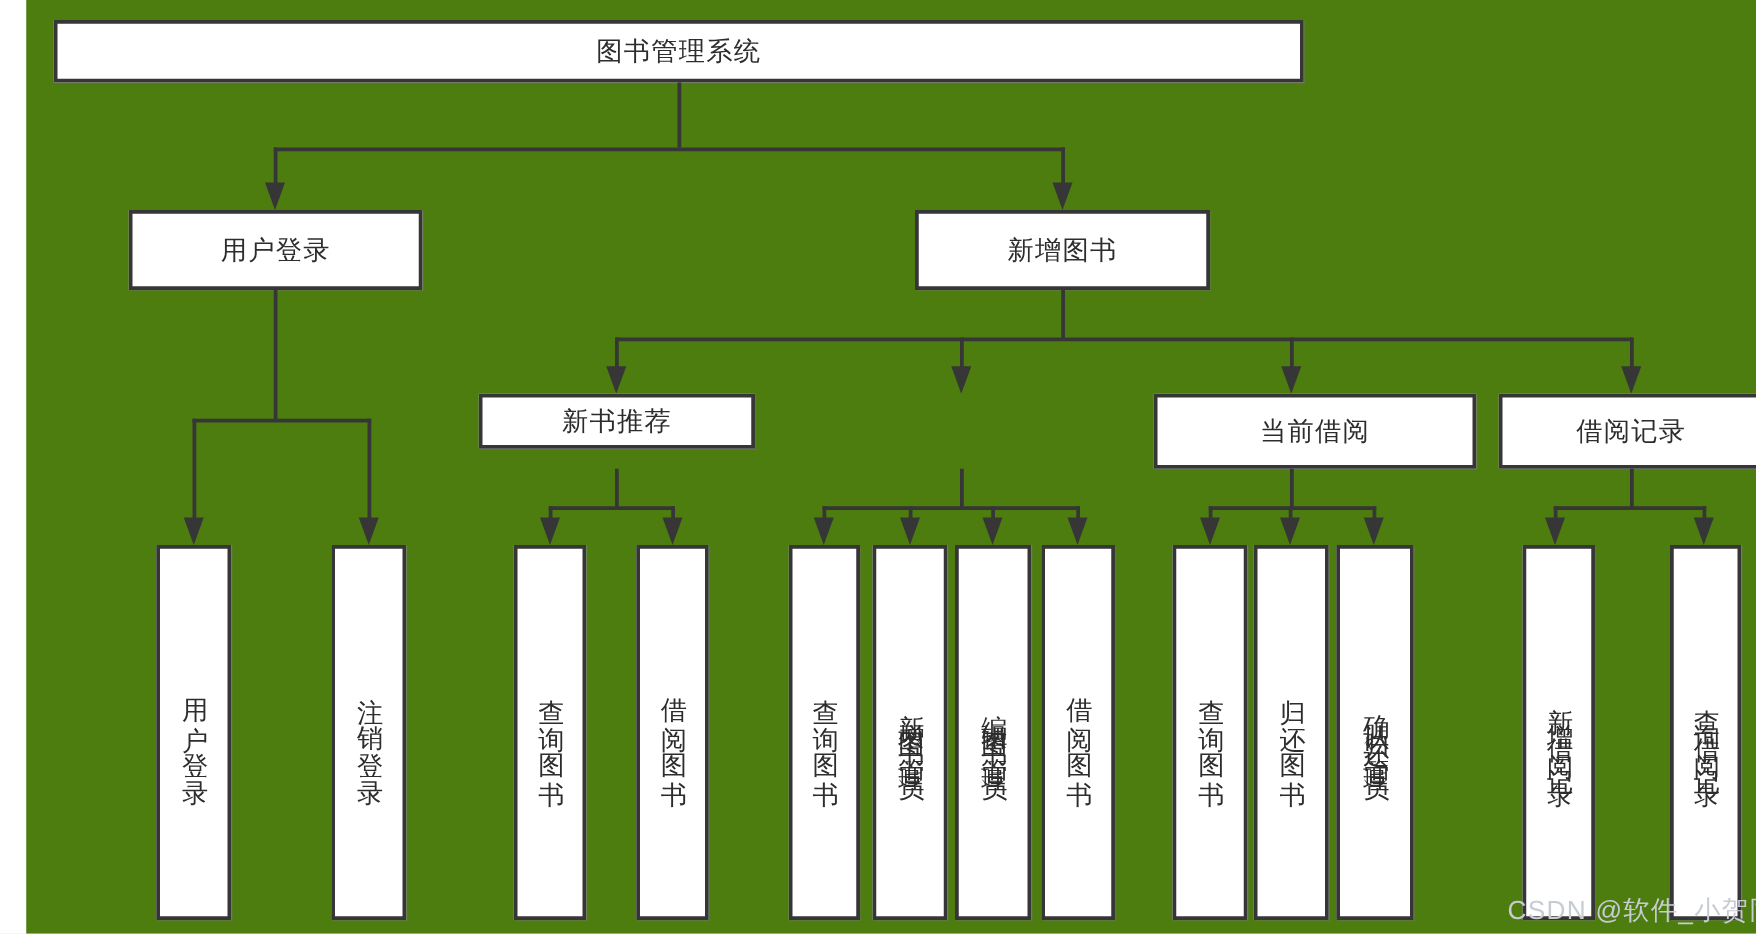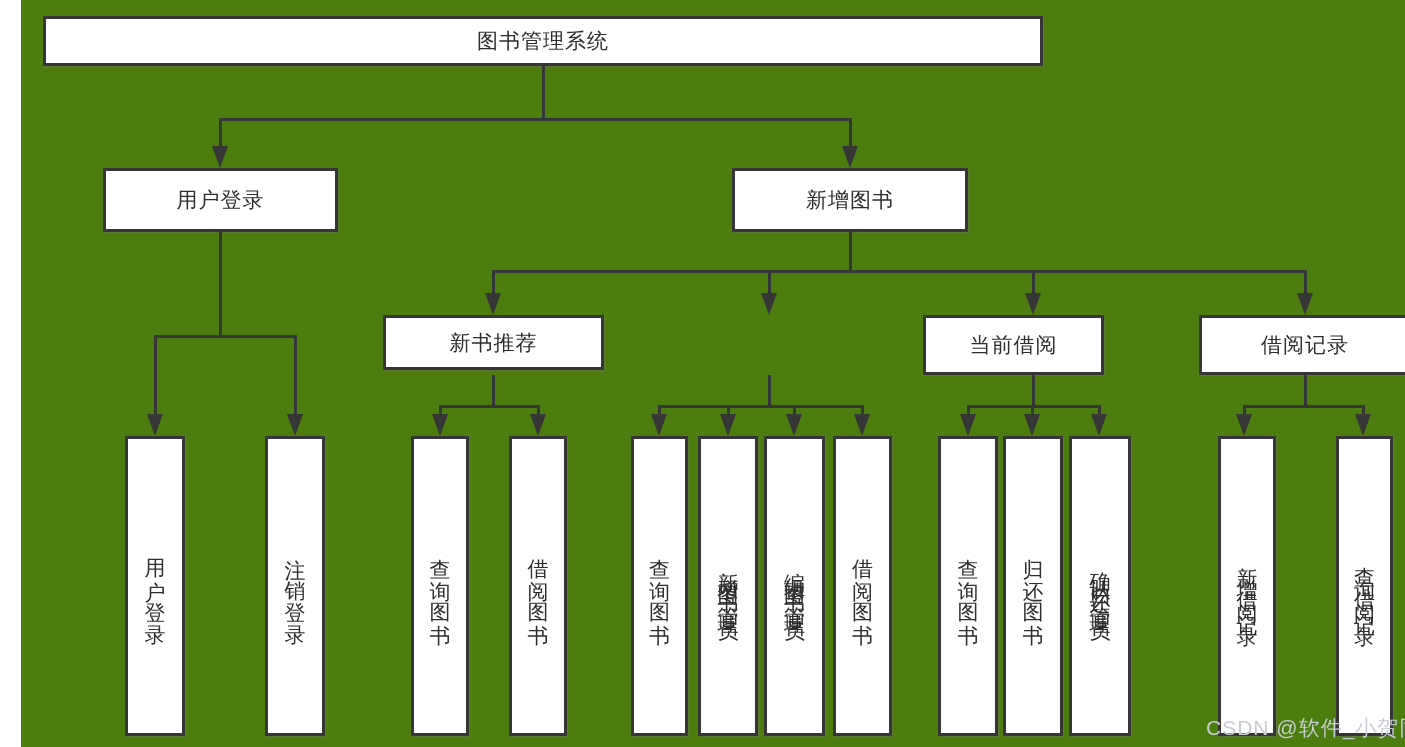--- a/index.html
+++ b/index.html
@@ -60,22 +60,22 @@
   <div class="hl" style="left:471px;top:270px;width:814px"></div>
   <div class="vl" style="left:471px;top:270px;height:25px"></div>
   <div class="arrow" style="left:464px;top:293px"></div>
   <div class="vl" style="left:747px;top:270px;height:25px"></div>
   <div class="arrow" style="left:740px;top:293px"></div>
   <div class="vl" style="left:1011px;top:270px;height:25px"></div>
   <div class="arrow" style="left:1004px;top:293px"></div>
   <div class="vl" style="left:1283px;top:270px;height:25px"></div>
   <div class="arrow" style="left:1276px;top:293px"></div>
 
-  <div class="box" style="left:362px;top:315px;width:221px;height:55px">新书推荐</div>
-  <div class="box" style="left:902px;top:315px;width:181px;height:60px">当前借阅</div>
+  <div class="box" style="left:362px;top:315px;width:221px;height:44px">新书推荐</div>
+  <div class="box" style="left:902px;top:315px;width:258px;height:60px">当前借阅</div>
   <div class="box" style="left:1178px;top:315px;width:212px;height:60px">借阅记录</div>
 
   <div class="vl" style="left:471px;top:375px;height:32px"></div>
   <div class="hl" style="left:418px;top:405px;width:101px"></div>
   <div class="vl" style="left:418px;top:405px;height:11px"></div>
   <div class="arrow" style="left:411px;top:414px"></div>
   <div class="vl" style="left:516px;top:405px;height:11px"></div>
   <div class="arrow" style="left:509px;top:414px"></div>
 
   <div class="vl" style="left:747px;top:375px;height:32px"></div>

